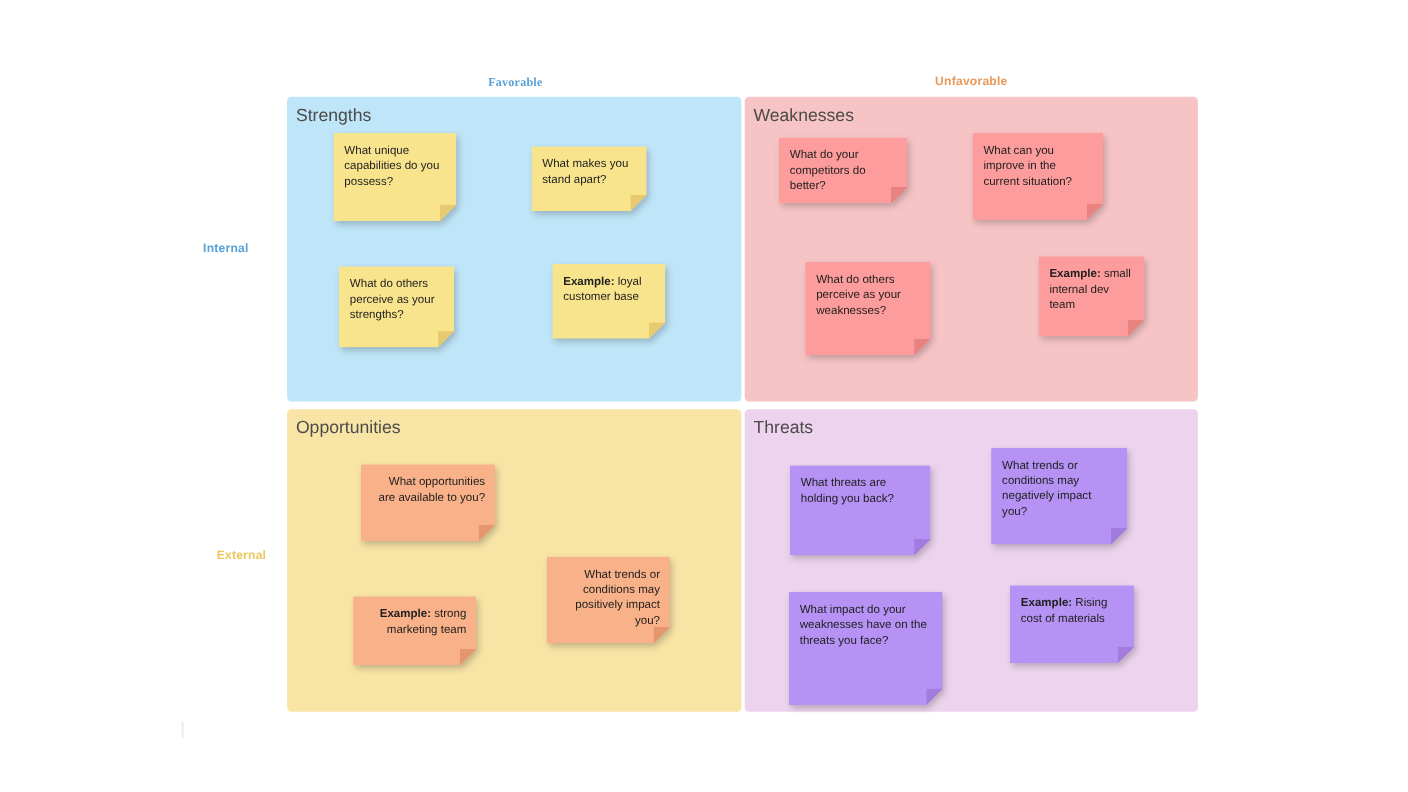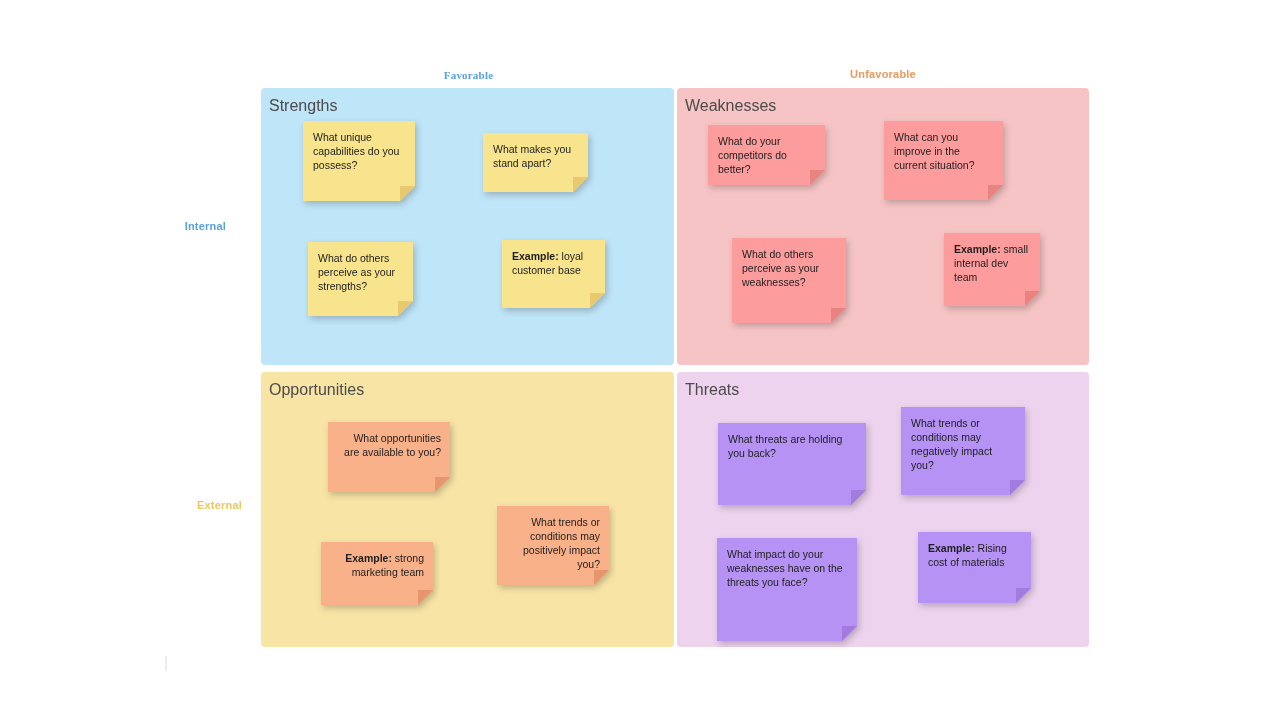--- a/index.html
+++ b/index.html
@@ -116,21 +116,21 @@
 
     <div class="note" style="left:236px; top:134px; width:112px; height:79px;">
       <div class="note-body"><span class="b"></span><span>What trends or conditions may positively impact you?</span></div>
       <div class="note-fold"></div>
     </div>
   </section>
 
   <section class="quadrant threats">
     <h2 class="q-title">Threats</h2>
 
-    <div class="note" style="left:41px; top:51px; width:148px; height:82px;">
+    <div class="note" style="left:41px; top:51px; width:128px; height:82px;">
       <div class="note-body"><span class="b"></span><span>What threats are holding you back?</span></div>
       <div class="note-fold"></div>
     </div>
 
     <div class="note" style="left:224px; top:35px; width:124px; height:88px;">
       <div class="note-body"><span class="b"></span><span>What trends or conditions may negatively impact you?</span></div>
       <div class="note-fold"></div>
     </div>
 
     <div class="note" style="left:40px; top:166px; width:140px; height:103px;">

